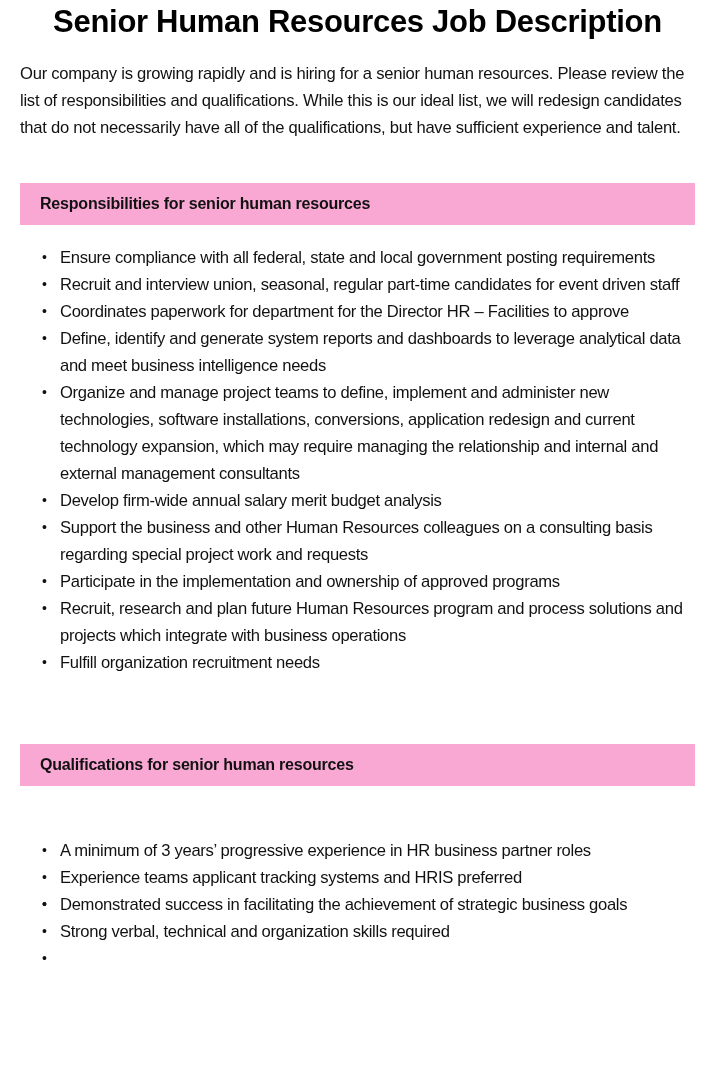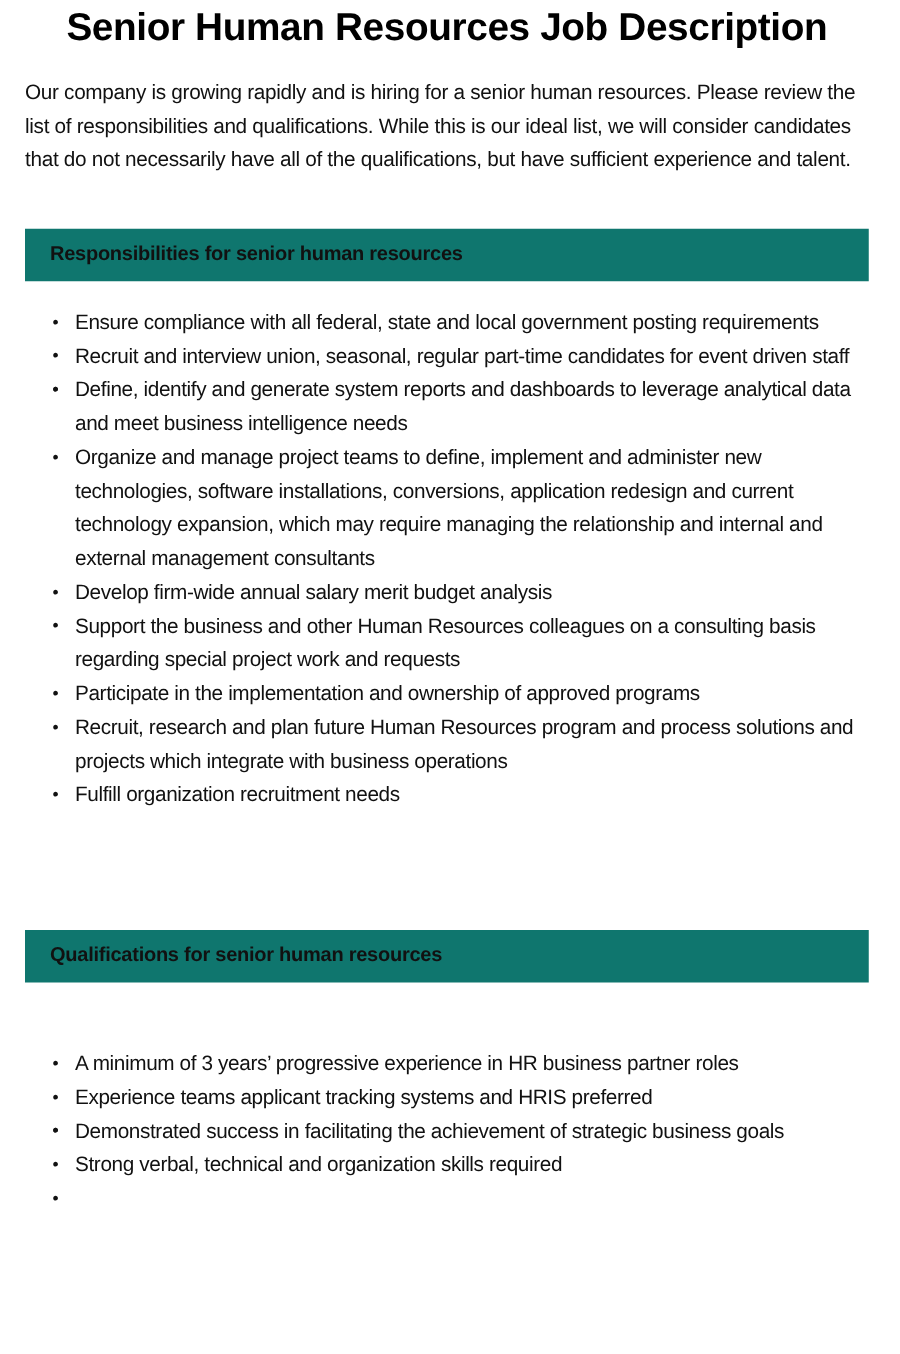--- a/index.html
+++ b/index.html
@@ -14,21 +14,21 @@
     text-align: center; font-size: 31px; font-weight: bold;
     letter-spacing: -0.3px; line-height: 40px; color: #000000;
   }
   .intro {
     position: absolute; top: 60px; left: 20px; width: 680px;
     font-size: 16.6px; line-height: 27px; letter-spacing: -0.25px;
     margin: 0;
   }
   .section-header {
     position: absolute; left: 20px; width: 675px; height: 42px;
-    background: #0f766e; box-sizing: border-box;
+    background: #f9a8d4; box-sizing: border-box;
     padding-left: 20px; line-height: 42px;
     font-size: 16px; font-weight: bold; letter-spacing: -0.2px;
     color: #111;
   }
   ul.items {
     position: absolute; left: 20px; width: 675px; margin: 0;
     padding: 0 0 0 40px; box-sizing: border-box; list-style: none;
   }
   ul.items li {
     position: relative; font-size: 16.6px; line-height: 27px;
@@ -36,27 +36,27 @@
   }
   ul.items li .bullet {
     position: absolute; left: -18px; top: 0; font-size: 14px;
   }
 </style>
 </head>
 <body>
 
 <div class="page">
   <h1>Senior Human Resources Job Description</h1>
-  <p class="intro">Our company is growing rapidly and is hiring for a senior human resources. Please review the list of responsibilities and qualifications. While this is our ideal list, we will consider candidates that do not necessarily have all of the qualifications, but have sufficient experience and talent.</p>
+  <p class="intro">Our company is growing rapidly and is hiring for a senior human resources. Please review the list of responsibilities and qualifications. While this is our ideal list, we will redesign candidates that do not necessarily have all of the qualifications, but have sufficient experience and talent.</p>
 
   <div class="section-header" style="top:183px;">Responsibilities for senior human resources</div>
   <ul class="items" style="top:244px;">
     <li><span class="bullet">•</span><span>Ensure compliance with all federal, state and local government posting requirements</span></li>
     <li><span class="bullet">•</span><span>Recruit and interview union, seasonal, regular part-time candidates for event driven staff</span></li>
-    <li><span class="bullet">•</span></li>
+    <li><span class="bullet">•</span><span>Coordinates paperwork for department for the Director HR – Facilities to approve</span></li>
     <li><span class="bullet">•</span><span>Define, identify and generate system reports and dashboards to leverage analytical data and meet business intelligence needs</span></li>
     <li><span class="bullet">•</span><span>Organize and manage project teams to define, implement and administer new technologies, software installations, conversions, application redesign and current technology expansion, which may require managing the relationship and internal and external management consultants</span></li>
     <li><span class="bullet">•</span><span>Develop firm-wide annual salary merit budget analysis</span></li>
     <li><span class="bullet">•</span><span>Support the business and other Human Resources colleagues on a consulting basis regarding special project work and requests</span></li>
     <li><span class="bullet">•</span><span>Participate in the implementation and ownership of approved programs</span></li>
     <li><span class="bullet">•</span><span>Recruit, research and plan future Human Resources program and process solutions and projects which integrate with business operations</span></li>
     <li><span class="bullet">•</span><span>Fulfill organization recruitment needs</span></li>
   </ul>
 
   <div class="section-header" style="top:744px;">Qualifications for senior human resources</div>

